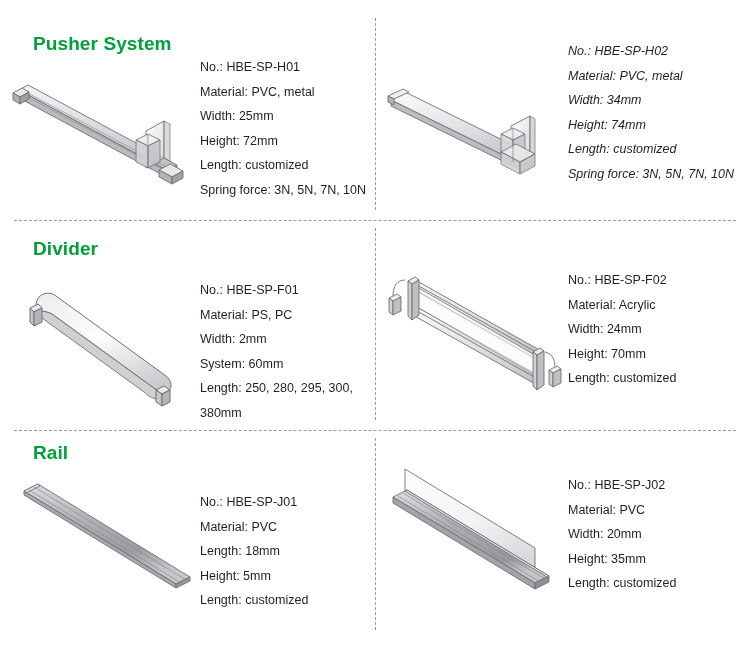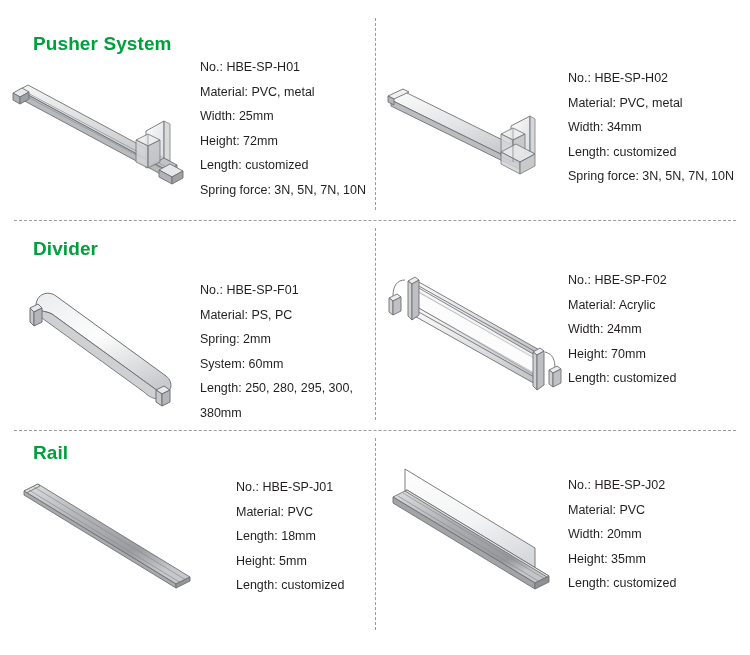--- a/index.html
+++ b/index.html
@@ -76,24 +76,24 @@
     white-space: nowrap;
   }
   .specs.wrap { white-space: normal; width: 160px; }
   .cell.left  .specs { left: 200px; }
   .cell.right .specs { left: 193px; }
 
   .specs .ln { display: block; }
 
   
   .sp-h01 { top: 55px; }
-  .sp-h02 { top: 66px; }
+  .sp-h02 { top: 39px; font-style: italic; }
   .sp-f01 { top: 58px; }
   .sp-f02 { top: 48px; }
-  .sp-j01 { top: 45px; margin-left: 36px; }
+  .sp-j01 { top: 60px; }
   .sp-j02 { top: 43px; }
 
   
   .art {
     position: absolute;
     pointer-events: none;
   }
   .art svg { display: block; overflow: visible; }
 
   .a-h01 { left: 8px;   top: 78px; }
@@ -204,20 +204,21 @@
             <polygon points="137,84 152,76 152,88 137,96" fill="#bfc0c3" opacity="0.85"></polygon>
             <line x1="130" y1="50" x2="130" y2="84" stroke="#86878a" stroke-width="0.7"></line>
           </g>
         </svg>
       </div>
 
       <div class="specs sp-h02">
         <span class="ln">No.: HBE-SP-H02</span>
         <span class="ln">Material: PVC, metal</span>
         <span class="ln">Width: 34mm</span>
+        <span class="ln">Height: 74mm</span>
         <span class="ln">Length: customized</span>
         <span class="ln">Spring force: 3N, 5N, 7N, 10N</span>
       </div>
     </div>
   </div>
 
   <div class="row r1">
 
     <div class="section-title" style="top:18px;">Divider</div>
 
@@ -244,21 +245,21 @@
             <polygon points="138,112 146,108 152,112 144,116" fill="#e9eaec"></polygon>
             <polygon points="138,112 138,124 144,128 144,116" fill="#c7c9cc"></polygon>
             <polygon points="144,116 152,112 152,124 144,128" fill="#b4b6b9"></polygon>
           </g>
         </svg>
       </div>
 
       <div class="specs sp-f01 wrap">
         <span class="ln">No.: HBE-SP-F01</span>
         <span class="ln">Material: PS, PC</span>
-        <span class="ln">Spring: 2mm</span>
+        <span class="ln">Width: 2mm</span>
         <span class="ln">System: 60mm</span>
         <span class="ln">Length: 250, 280, 295, 300, 380mm</span>
       </div>
     </div>
 
     <div class="cell right">
       <div class="art a-f02">
         <svg width="185" height="130" viewBox="0 0 185 130">
           <defs>
             <linearGradient id="gBar" x1="0" y1="0" x2="0" y2="1">

